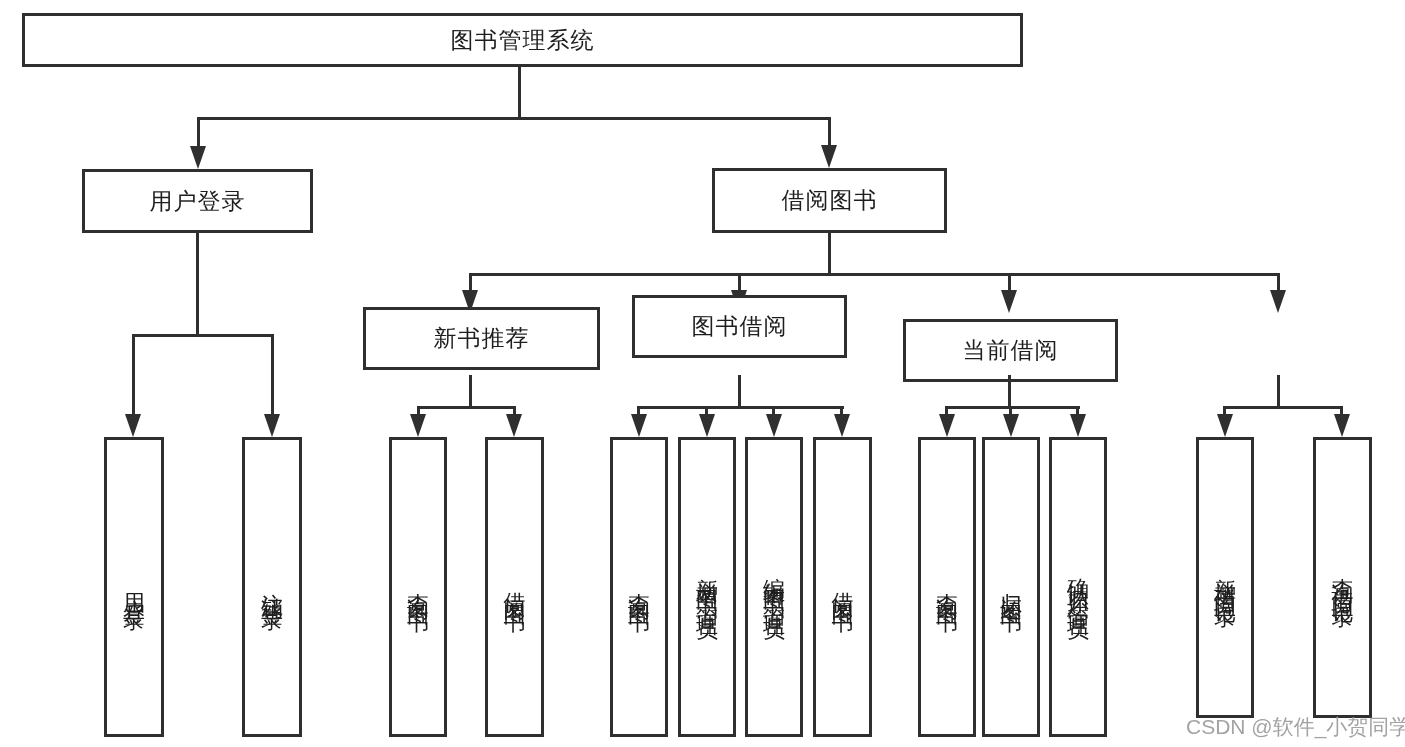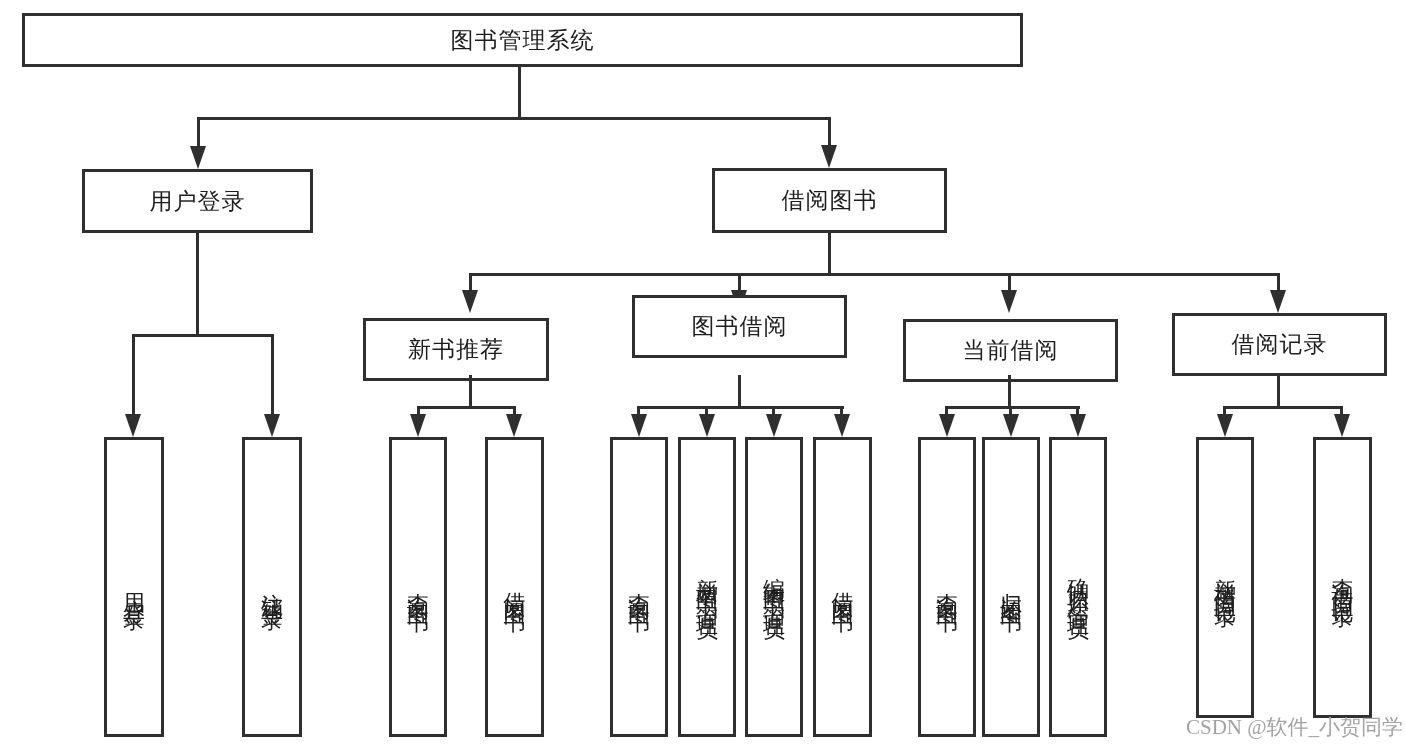--- a/index.html
+++ b/index.html
@@ -6,21 +6,21 @@
     --line:#2f2f2f;
     --text:#1e1e1e;
     --wm:#a3a3a3;
     --bg:#ffffff;
   }
   html,body{margin:0;padding:0;background:var(--bg);}
   .canvas{
     position:relative;
     width:1405px;height:747px;
     background:var(--bg);
-    font-family:Liberation Serif, serif;
+    font-family:Liberation Sans, sans-serif;
     color:var(--text);
     overflow:hidden;
   }
   
   .hbox{
     position:absolute;
     box-sizing:border-box;
     border:3px solid var(--line);
     background:#fff;
     display:flex;align-items:center;justify-content:center;
@@ -89,24 +89,23 @@
   <div class="lh" style="left:469px;top:273px;width:811px"></div>
   <div class="lv" style="left:469px;top:273px;height:19px"></div>
   <div class="arw" style="left:462px;top:290px"></div>
   <div class="lv" style="left:738px;top:273px;height:19px"></div>
   <div class="arw" style="left:731px;top:290px"></div>
   <div class="lv" style="left:1008px;top:273px;height:19px"></div>
   <div class="arw" style="left:1001px;top:290px"></div>
   <div class="lv" style="left:1277px;top:273px;height:19px"></div>
   <div class="arw" style="left:1270px;top:290px"></div>
 
-  <div class="hbox" style="left:363px;top:318px;width:186px;height:63px">新书推荐</div>
+  <div class="hbox" style="left:363px;top:307px;width:237px;height:63px">新书推荐</div>
   <div class="hbox" style="left:632px;top:295px;width:215px;height:63px">图书借阅</div>
   <div class="hbox" style="left:903px;top:319px;width:215px;height:63px">当前借阅</div>
-  <div class="hbox" style="left:1172px;top:313px;width:215px;height:63px">借阅记录</div>
 
   <div class="lv" style="left:469px;top:375px;height:33px"></div>
   <div class="lh" style="left:417px;top:406px;width:98px"></div>
   <div class="lv" style="left:417px;top:406px;height:11px"></div>
   <div class="arw" style="left:410px;top:414px"></div>
   <div class="lv" style="left:513px;top:406px;height:11px"></div>
   <div class="arw" style="left:506px;top:414px"></div>
 
   <div class="lv" style="left:738px;top:375px;height:33px"></div>
   <div class="lh" style="left:637px;top:406px;width:207px"></div>

